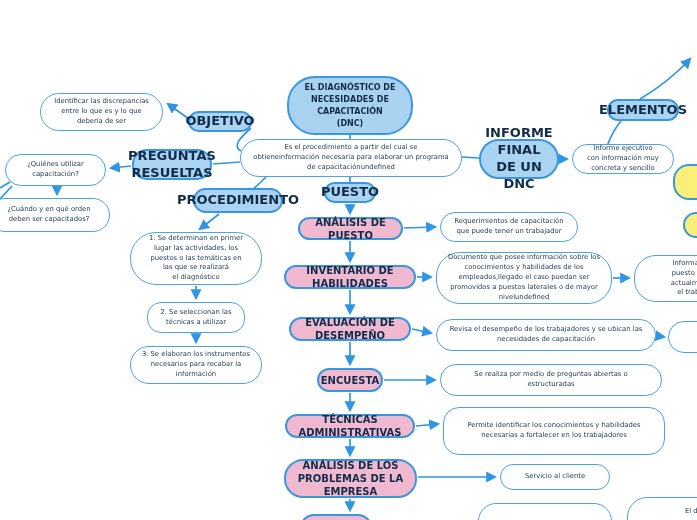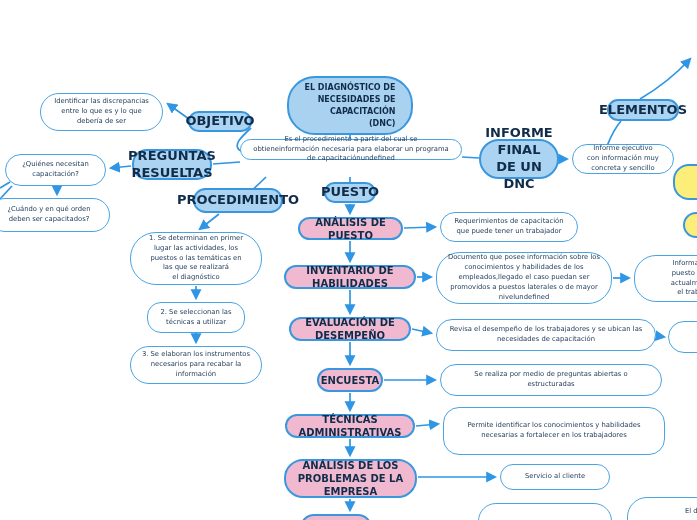--- a/index.html
+++ b/index.html
@@ -16,21 +16,21 @@
     text-align:center;box-sizing:border-box;
     white-space:pre-line;line-height:1.45;
     color:#26425e;
   }
   .node.blue{
     background:#abd4f2;border:2px solid #3b97dd;
     font-weight:bold;color:#112c49;font-size:13px;line-height:1.3;
   }
   .node.central{
     background:#a9d2f1;border:2.5px solid #3b97dd;
-    font-weight:bold;color:#112c49;font-size:8px;line-height:1.5;text-align:right;
+    font-weight:bold;color:#112c49;font-size:8px;line-height:1.5;
   }
   .node.pink{
     background:#f0b9d0;border:2px solid #3b97dd;
     font-weight:bold;color:#112c49;font-size:10px;line-height:1.3;
   }
   .node.yellow{
     background:#fbee79;border:2px solid #3b97dd;
   }
   .node.white{
     background:#ffffff;border:1.5px solid #4aa4e4;
@@ -103,34 +103,34 @@
 
       <path d="M640,99 C662,86 678,72 690,59" marker-end="url(#arw)"></path>
     </g>
   </svg>
 
   <div class="node central" style="left:287px;top:76px;width:126px;height:59px;border-radius:28px;">EL DIAGNÓSTICO DE
 NECESIDADES DE
 CAPACITACIÓN
 (DNC)</div>
 
-  <div class="node white" style="left:240px;top:139px;width:222px;height:21px;border-radius:19px;">Es el procedimiento a partir del cual se
+  <div class="node white" style="left:240px;top:139px;width:222px;height:38px;border-radius:19px;">Es el procedimiento a partir del cual se
 obtieneinformación necesaria para elaborar un programa
 de capacitaciónundefined</div>
 
   <div class="node blue" style="left:188px;top:111px;width:64px;height:21px;border-radius:11px;">OBJETIVO</div>
 
   <div class="node white" style="left:40px;top:93px;width:123px;height:38px;border-radius:19px;">Identificar las discrepancias
 entre lo que es y lo que
 debería de ser</div>
 
   <div class="node blue" style="left:132px;top:149px;width:80px;height:31px;border-radius:15px;">PREGUNTAS
 RESUELTAS</div>
 
-  <div class="node white" style="left:5px;top:154px;width:101px;height:32px;border-radius:16px;">¿Quiénes necesitan
+  <div class="node white" style="left:5px;top:154px;width:101px;height:32px;border-radius:16px;">¿Quiénes utilizar
 capacitación?</div>
 
   <div class="node white" style="left:-12px;top:198px;width:122px;height:34px;border-radius:17px;">¿Cuándo y en qué orden
 deben ser capacitados?</div>
 
   <div class="node blue" style="left:193px;top:188px;width:90px;height:25px;border-radius:13px;">PROCEDIMIENTO</div>
 
   <div class="node white" style="left:130px;top:232px;width:132px;height:53px;border-radius:26px;">1. Se determinan en primer
 lugar las actividades, los
 puestos o las temáticas en

